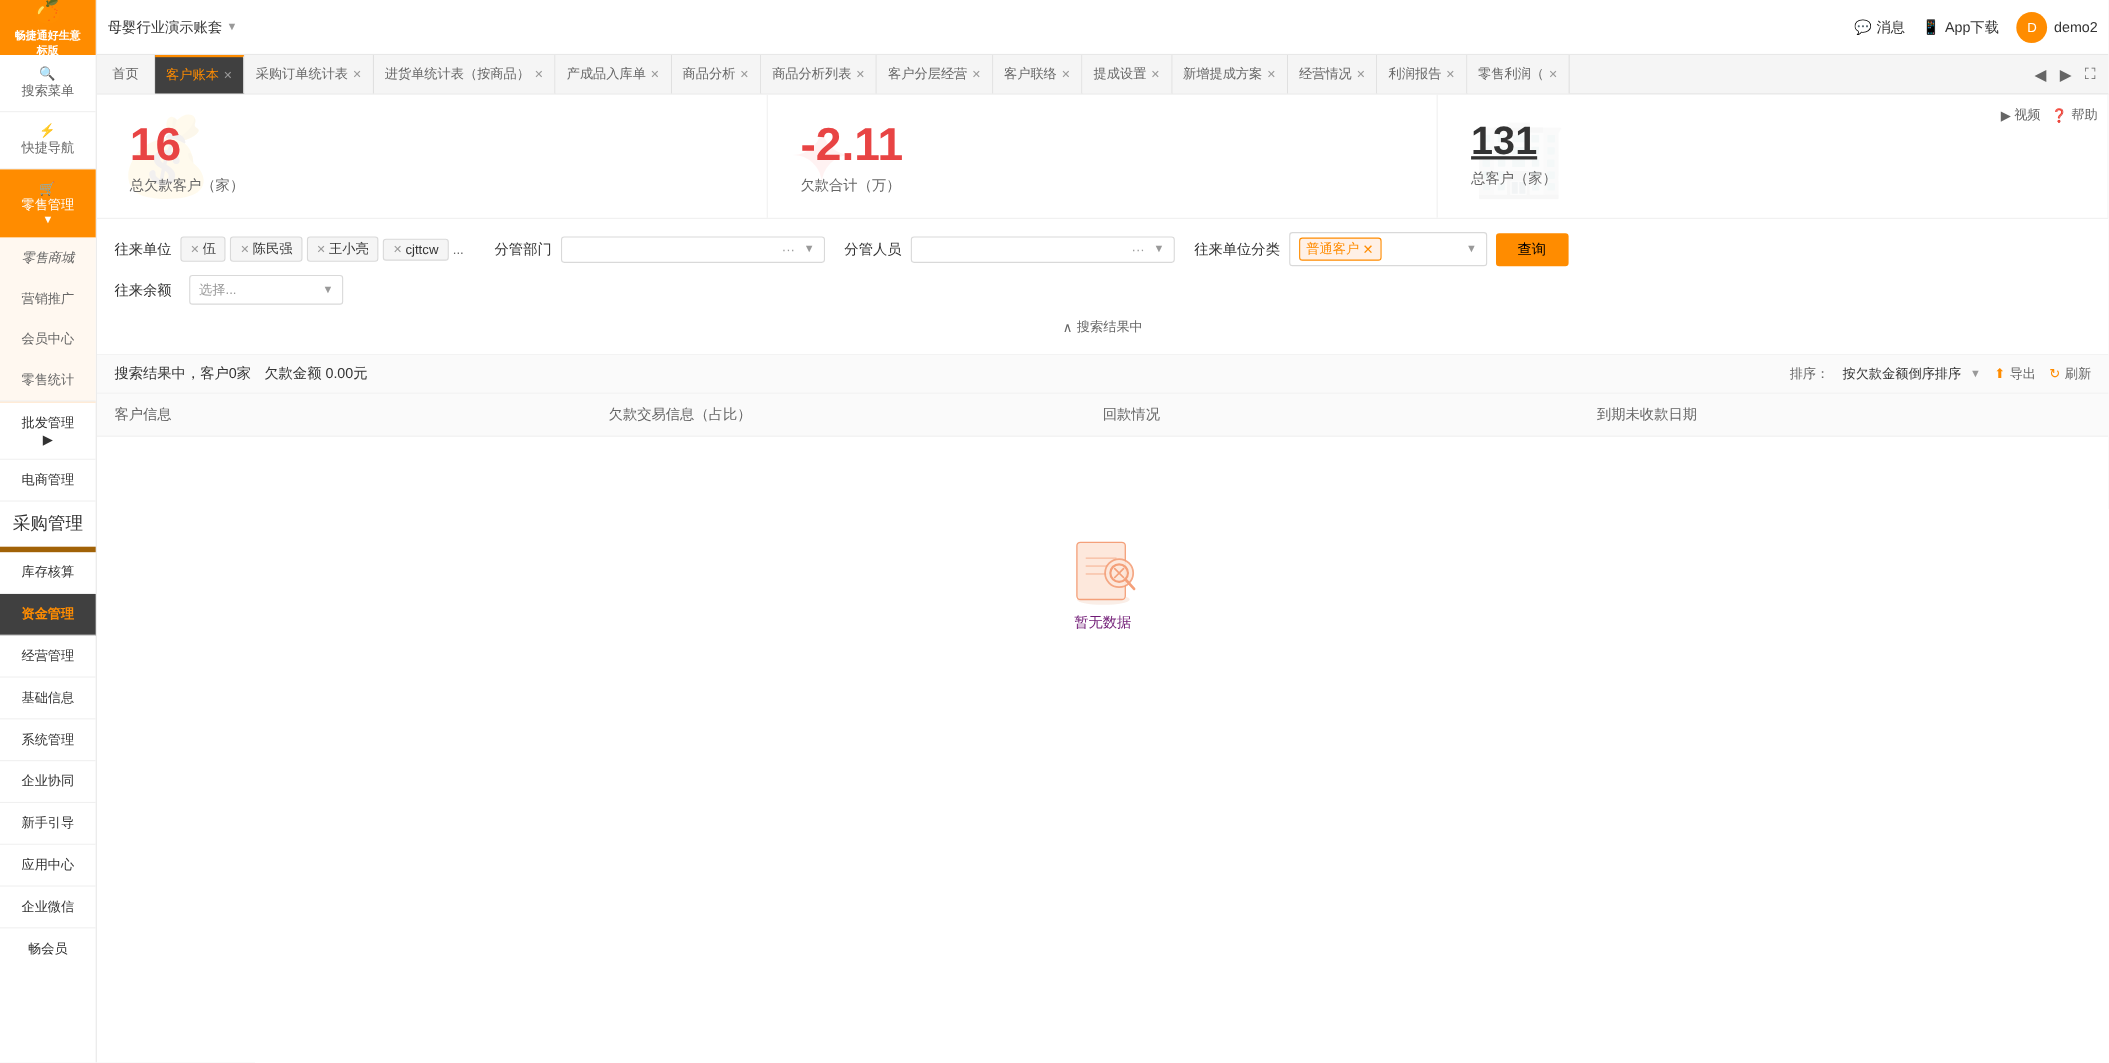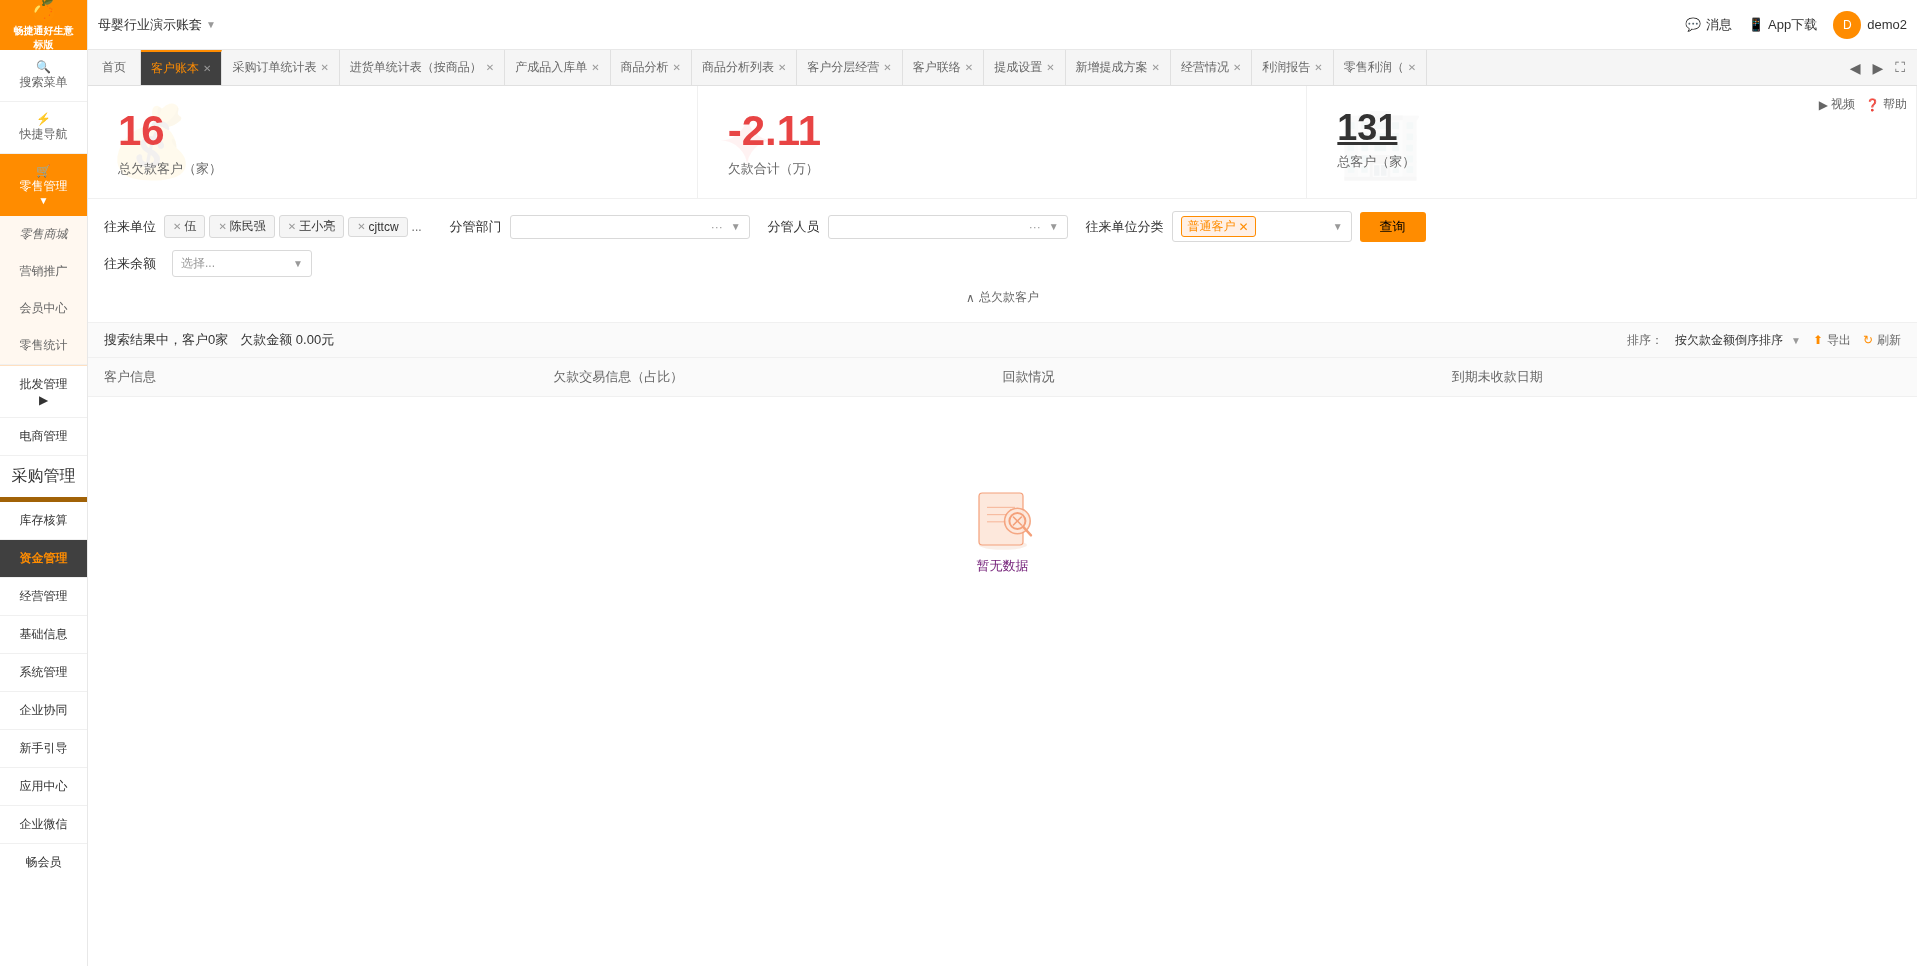--- a/index.html
+++ b/index.html
@@ -350,21 +350,21 @@
         <div class="filter-select" style="min-width:140px;">
           <span class="placeholder">选择...</span>
           <span style="flex:1"></span>
           <span style="color:#999;font-size:10px;">▼</span>
         </div>
       </div>
 
       <div style="display:flex;justify-content:center;margin-top:8px;">
         <div class="filter-collapse">
           <span>∧</span>
-          <span>总欠款客户</span>
+          <span>搜索结果中</span>
         </div>
       </div>
     </div>
 
     <div class="results-bar">
       <div class="results-bar-left">
         <span>搜索结果中，客户0家</span>
         <span>欠款金额 0.00元</span>
       </div>
       <div class="results-bar-right">

